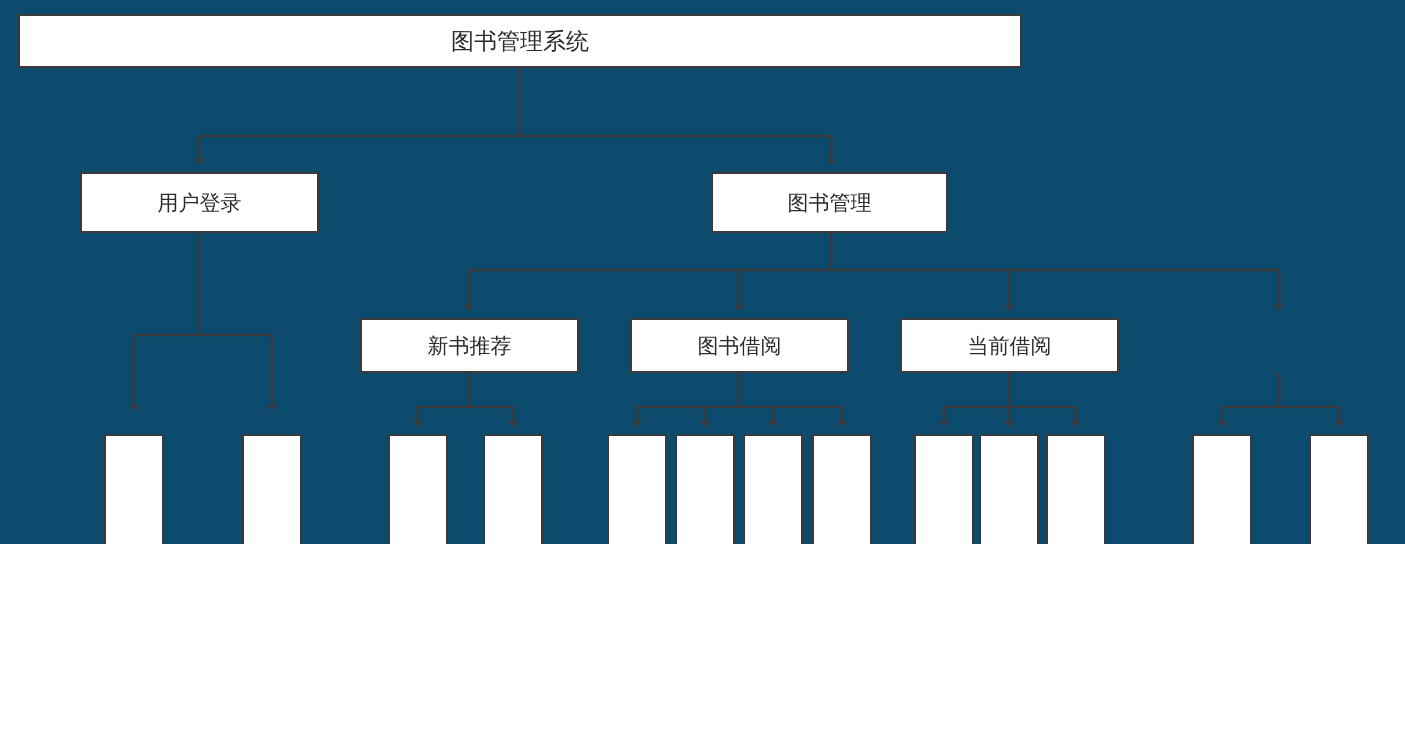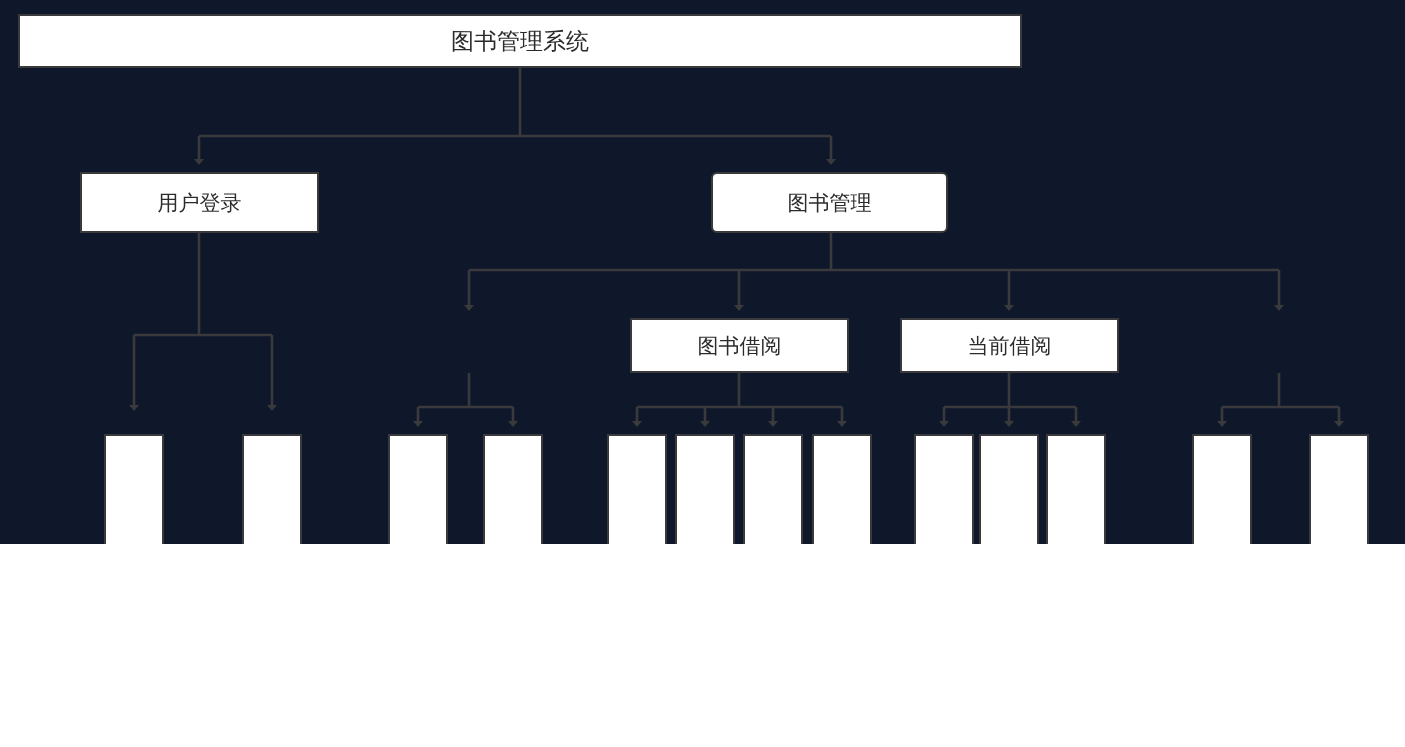--- a/index.html
+++ b/index.html
@@ -8,21 +8,21 @@
     padding: 0;
     background: #ffffff;
   }
   body {
     font-family: "DejaVu Sans", "Liberation Sans", sans-serif;
   }
   #canvas {
     position: relative;
     width: 1405px;
     height: 544px;
-    background: #0f172a;
+    background: #0c4a6e;
     overflow: hidden;
   }
   #edges {
     position: absolute;
     left: 0;
     top: 0;
     width: 1405px;
     height: 747px;
     pointer-events: none;
   }
@@ -123,22 +123,23 @@
       <path d="M1279,373 L1279,407"></path>
       <path d="M1222,407 L1339,407"></path>
       <path d="M1222,407 L1222,424" marker-end="url(#arrow)"></path>
       <path d="M1339,407 L1339,424" marker-end="url(#arrow)"></path>
     </g>
   </svg>
 
   <div class="node root" style="left:18px; top:14px; width:1004px; height:54px;">图书管理系统</div>
 
   <div class="node level2" style="left:80px; top:172px; width:239px; height:61px;">用户登录</div>
-  <div class="node level2" style="left:711px; top:172px; width:237px; height:61px;border-radius:6px;">图书管理</div>
+  <div class="node level2" style="left:711px; top:172px; width:237px; height:61px;">图书管理</div>
 
+  <div class="node level3" style="left:360px; top:318px; width:219px; height:55px;">新书推荐</div>
   <div class="node level3" style="left:630px; top:318px; width:219px; height:55px;">图书借阅</div>
   <div class="node level3" style="left:900px; top:318px; width:219px; height:55px;">当前借阅</div>
 
   <div class="node leaf" style="left:104px; top:434px; width:60px; height:300px;">
     <span class="vtext">用户登录</span>
   </div>
   <div class="node leaf" style="left:242px; top:434px; width:60px; height:300px;">
     <span class="vtext">注销登录</span>
   </div>
 

